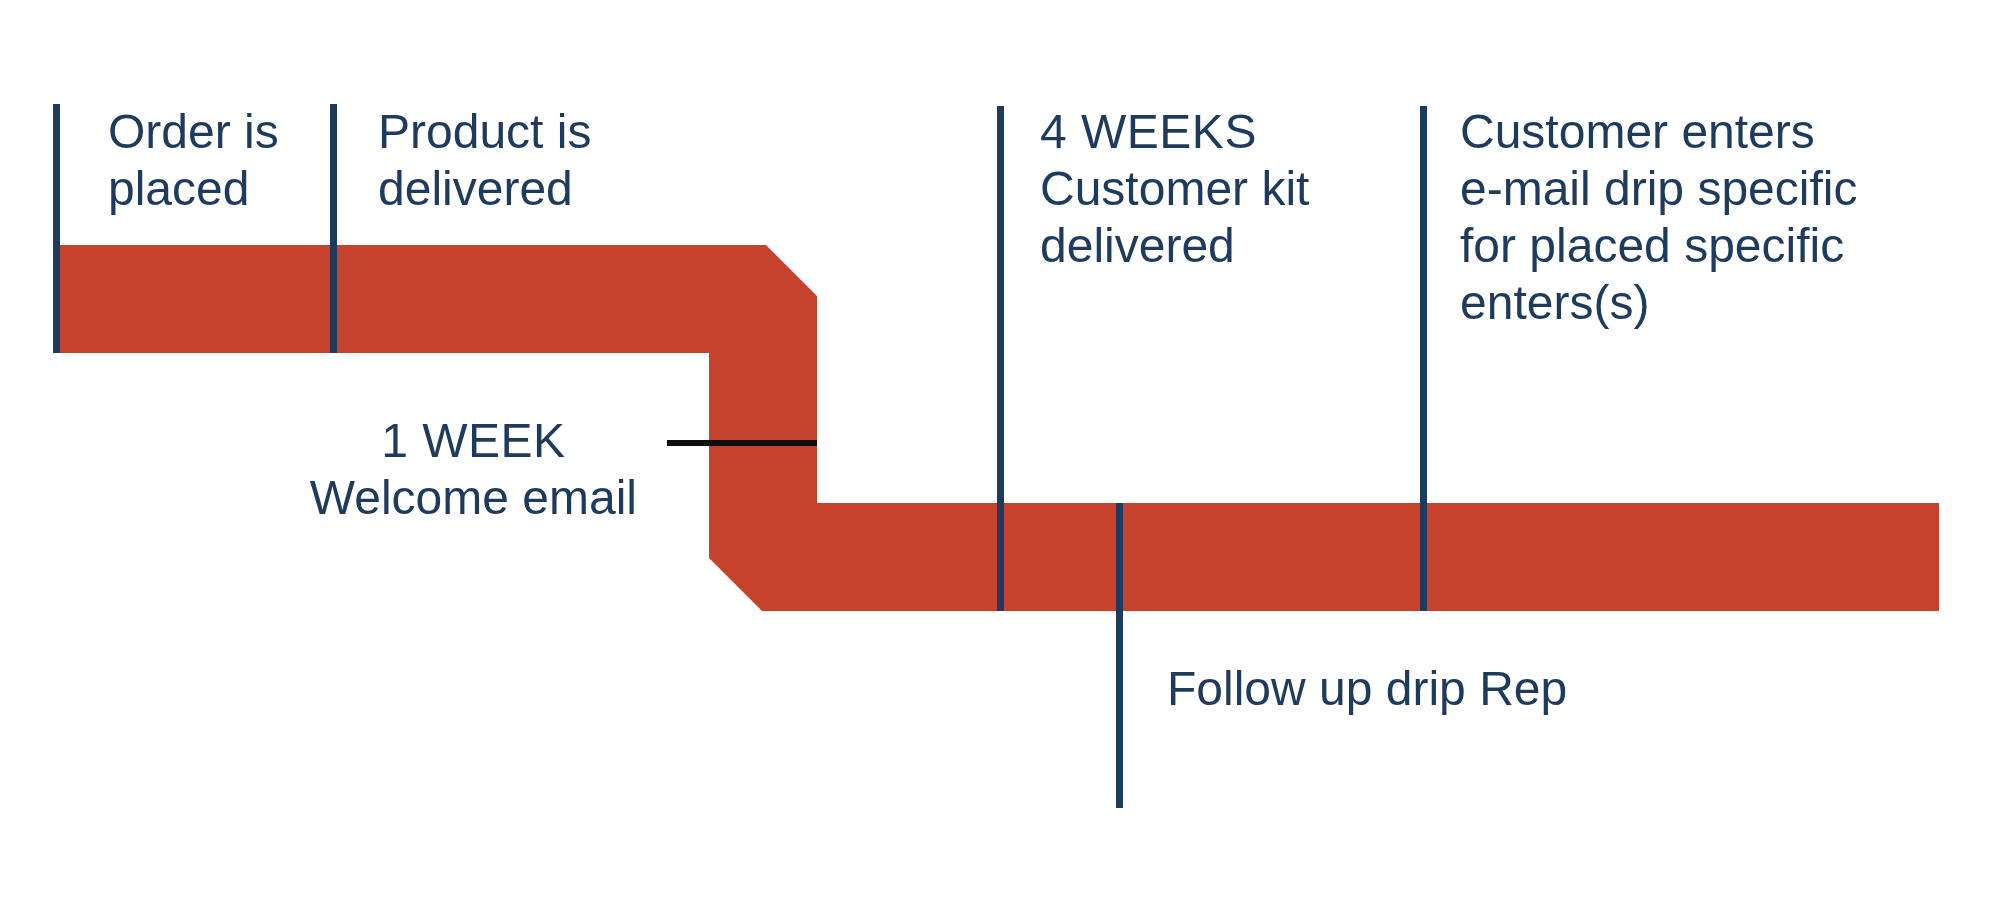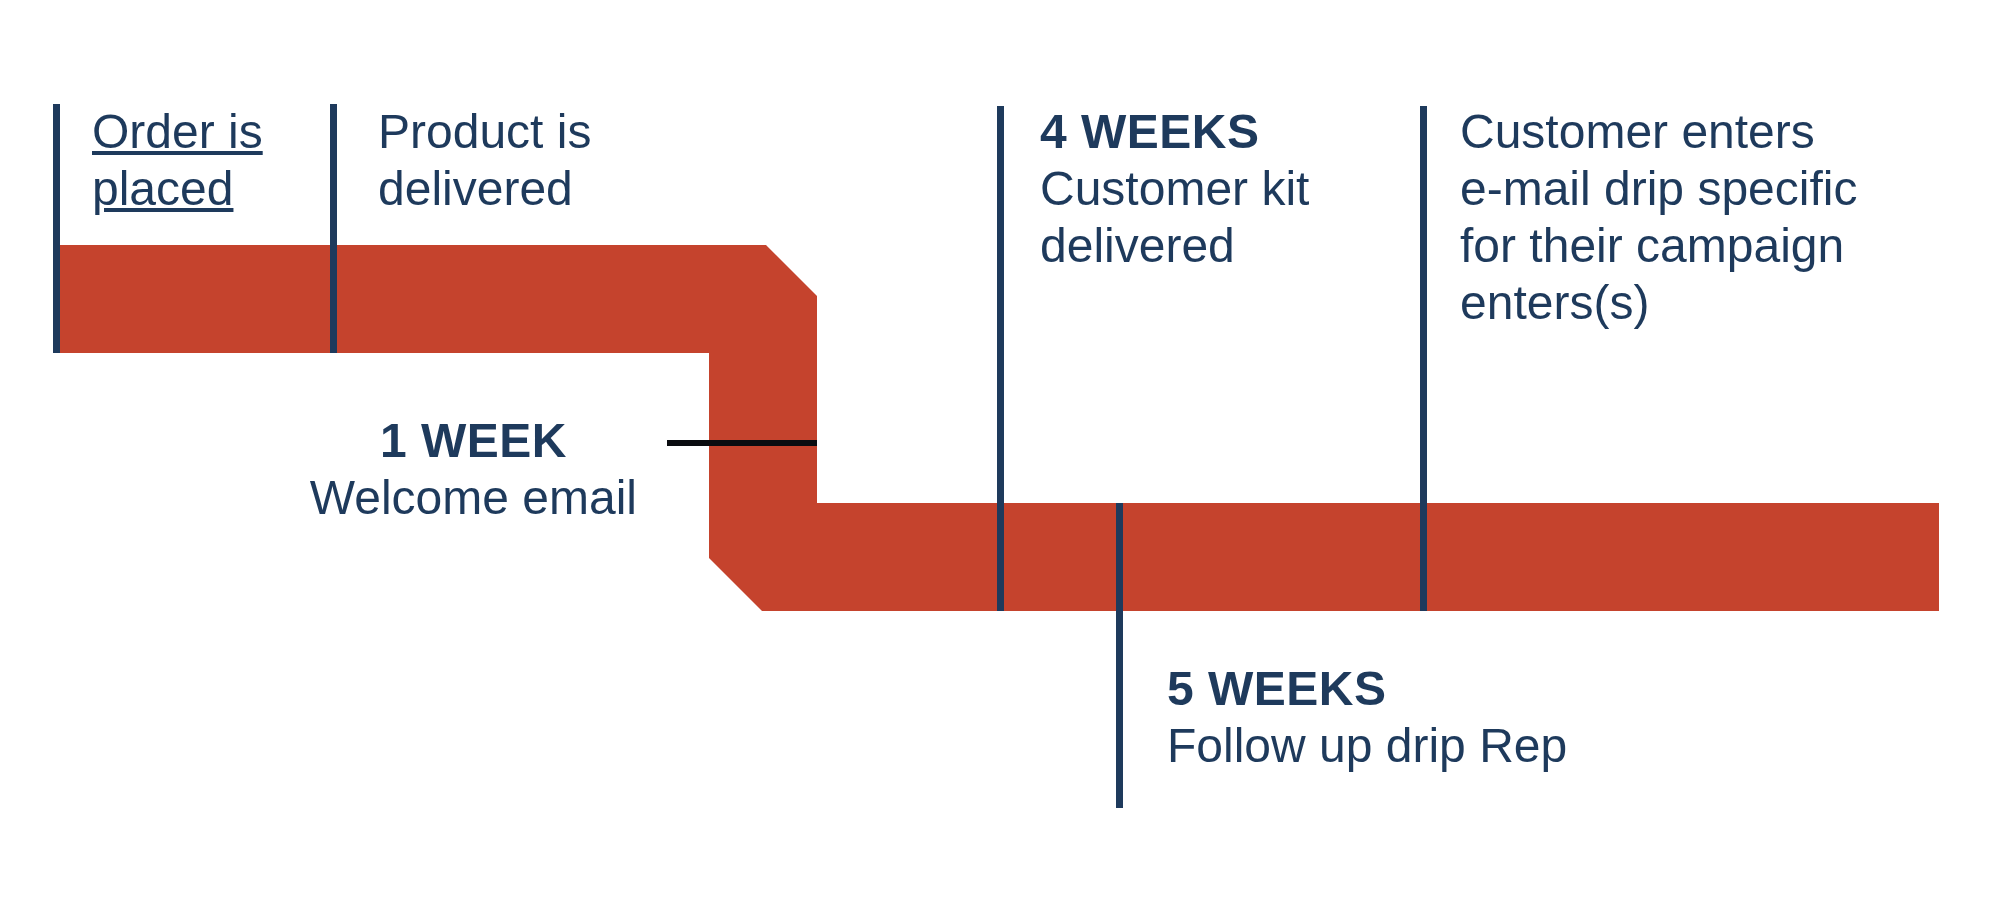--- a/index.html
+++ b/index.html
@@ -20,41 +20,41 @@
     position:absolute;height:6px;
     background:var(--tick,#0A0C10);
   }
   .label{
     position:absolute;
     color:var(--ink,#1E3A5C);
     font-size:48px;
     line-height:57px;
     white-space:nowrap;
   }
-  .label .title{font-weight:700;letter-spacing:.5px;}
+  .label .title{font-weight:400;letter-spacing:.5px;}
   .label.align-right{text-align:center;}
 </style>
 </head>
 <body>
 
 <div class="stage">
 
   <svg class="band-svg" viewBox="0 0 2000 900">
     <polygon class="band-poly" points="57,245 766,245 817,296 817,503 1939,503 1939,611 762,611 709,558 709,353 57,353"></polygon>
   </svg>
 
   <div class="vline" style="left:53px;  top:104px; height:249px;"></div>
   <div class="vline" style="left:330px; top:104px; height:249px;"></div>
   <div class="vline" style="left:997px; top:106px; height:505px;"></div>
   <div class="vline" style="left:1116px;top:503px; height:305px;"></div>
   <div class="vline" style="left:1420px;top:106px; height:505px;"></div>
 
   <div class="tick" style="left:667px;top:440px;width:150px;"></div>
 
-  <div class="label" style="left:92px;top:103px;text-decoration:underline;">
+  <div class="label" style="left:108px;top:103px;">
     <div>Order is</div>
     <div>placed</div>
   </div>
 
   <div class="label" style="left:378px;top:103px;">
     <div>Product is</div>
     <div>delivered</div>
   </div>
 
   <div class="label align-right" style="right:1363px;top:412px;">
@@ -62,24 +62,23 @@
     <div>Welcome email</div>
   </div>
 
   <div class="label" style="left:1040px;top:103px;">
     <div class="title">4 WEEKS</div>
     <div>Customer kit</div>
     <div>delivered</div>
   </div>
 
   <div class="label" style="left:1167px;top:660px;">
-    <div class="title">5 WEEKS</div>
     <div>Follow up drip Rep</div>
   </div>
 
   <div class="label" style="left:1460px;top:103px;">
     <div>Customer enters</div>
     <div>e-mail drip specific</div>
-    <div>for their campaign</div>
+    <div>for placed specific</div>
     <div>enters(s)</div>
   </div>
 
 </div>
 
 </body></html>

